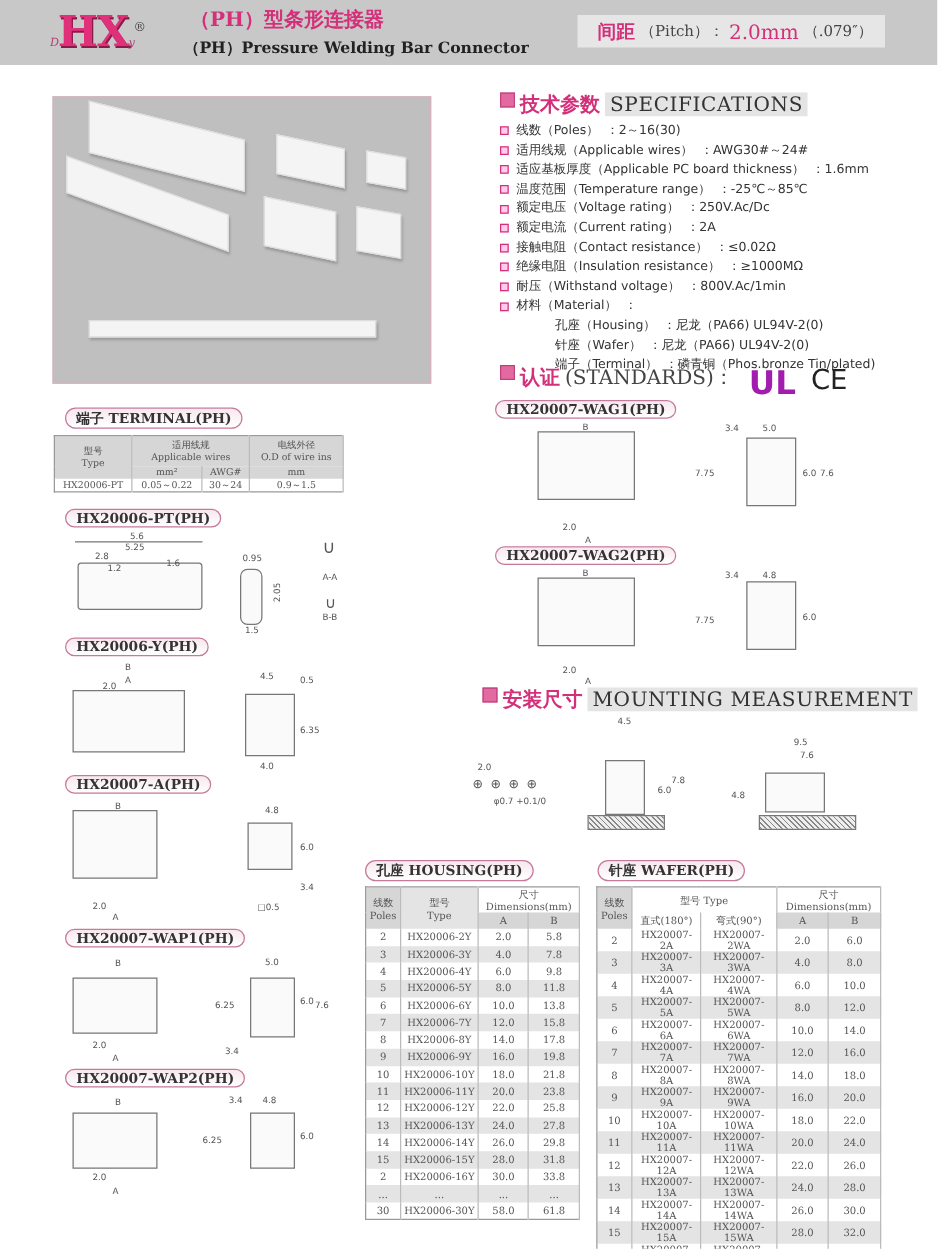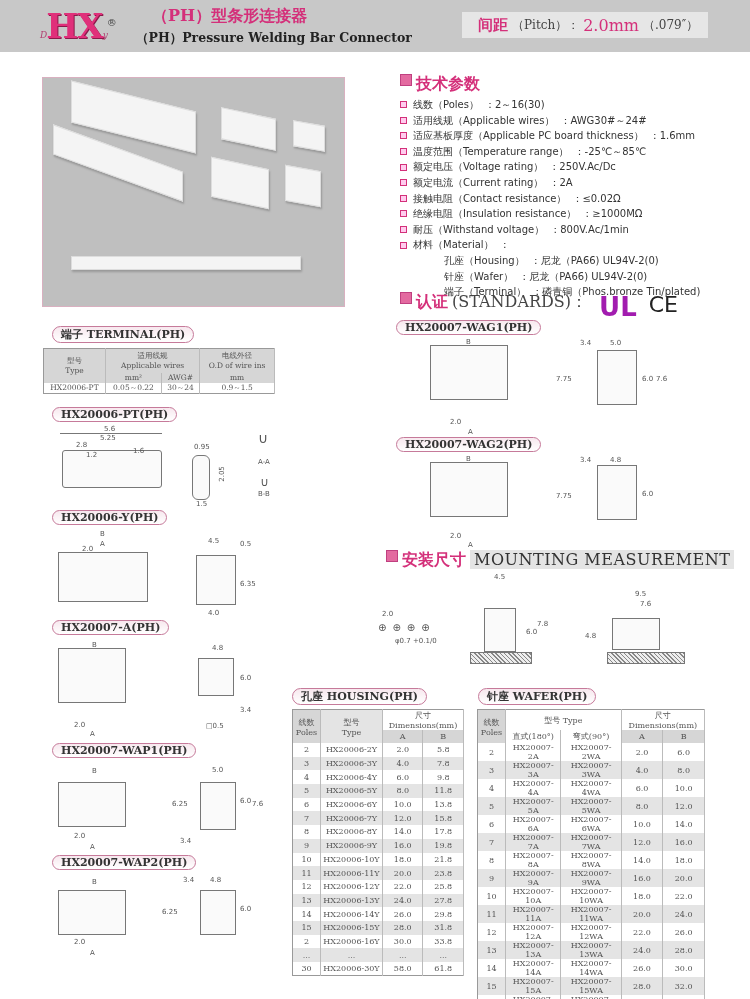--- a/index.html
+++ b/index.html
@@ -3,21 +3,21 @@
 <meta charset="utf-8">
 <style>
 *{box-sizing:border-box;margin:0;padding:0}
 body{width:750px;height:999px;background:#fff;font-family:"DejaVu Serif",serif;color:#333;position:relative;overflow:hidden}
 .abs{position:absolute}
 .header{left:0;top:0;width:750px;height:52px;background:#c8c8c8}
 .logo{left:40px;top:6px;font-family:"DejaVu Serif",serif;font-weight:900;font-size:34px;color:#e0307a;letter-spacing:-1px;text-shadow:1px 1px 0 #8a1a4a}
 .logo small{font-size:9px;color:#b04070;font-style:italic;font-weight:normal;text-shadow:none}
 .logo sup{font-size:10px;color:#444;text-shadow:none;font-weight:normal}
 .title-cn{left:152px;top:6px;font-size:16px;font-weight:bold;color:#d4307a}
-.title-en{left:136px;top:30px;font-size:12.5px;font-weight:bold;color:#222}
+.title-en{left:147px;top:30px;font-size:12.5px;font-weight:bold;color:#222}
 .pitch-box{left:462px;top:12px;width:246px;height:26px;background:#e6e6e6;font-size:12px;color:#444;display:flex;align-items:center;padding-left:16px;gap:4px}
 .pitch-box .cn{color:#d4307a;font-size:15px;font-weight:bold}
 .pitch-box .val{color:#d4307a;font-size:16px}
 .photo{left:42px;top:77px;width:303px;height:230px;background:#bfbfbf;border:1px solid #d9b0c0}
 .part{position:absolute;background:#f4f4f4;border:1px solid #ddd;box-shadow:1px 2px 2px #999}
 .sec-title{display:flex;align-items:flex-start;gap:4px}
 .sq{display:inline-block;width:12px;height:12px;background:#e36aa0;border:1px solid #c04080}
 .sec-title .cn{color:#d4307a;font-size:16px;font-weight:bold}
 .sec-title .en{background:#e4e4e4;font-size:16px;color:#333;padding:0 4px;letter-spacing:.5px}
 .spec-list{left:400px;top:97px;font-family:"DejaVu Sans",sans-serif;font-size:10px;color:#333;line-height:15.6px}
@@ -57,20 +57,21 @@
   <div class="part" style="left:178px;top:35px;width:55px;height:32px;transform:skewY(12deg)"></div>
   <div class="part" style="left:168px;top:85px;width:58px;height:40px;transform:skewY(12deg)"></div>
   <div class="part" style="left:250px;top:45px;width:32px;height:26px;transform:skewY(10deg)"></div>
   <div class="part" style="left:242px;top:90px;width:36px;height:36px;transform:skewY(10deg)"></div>
   <div class="part" style="left:28px;top:178px;width:230px;height:14px"></div>
 </div>
 
 <div class="abs sec-title" style="left:400px;top:74px">
   <span class="sq"></span>
   <span class="cn">技术参数</span>
+  <span class="en">SPECIFICATIONS</span>
 </div>
 <div class="abs spec-list">
   <div class="row">
       <span class="b"></span>
       <span>线数（Poles）</span>
       <span>：2～16(30)</span>
     </div>
   <div class="row">
       <span class="b"></span>
       <span>适用线规（Applicable wires）</span>

